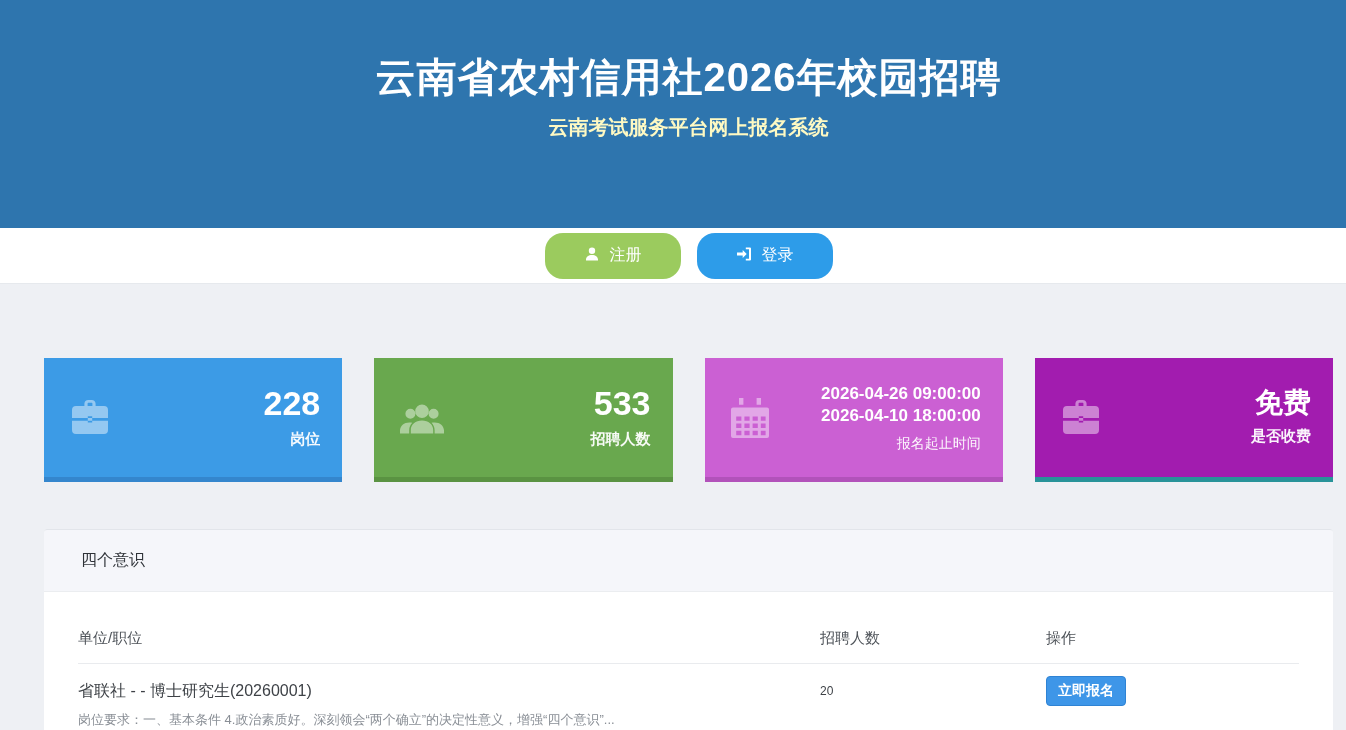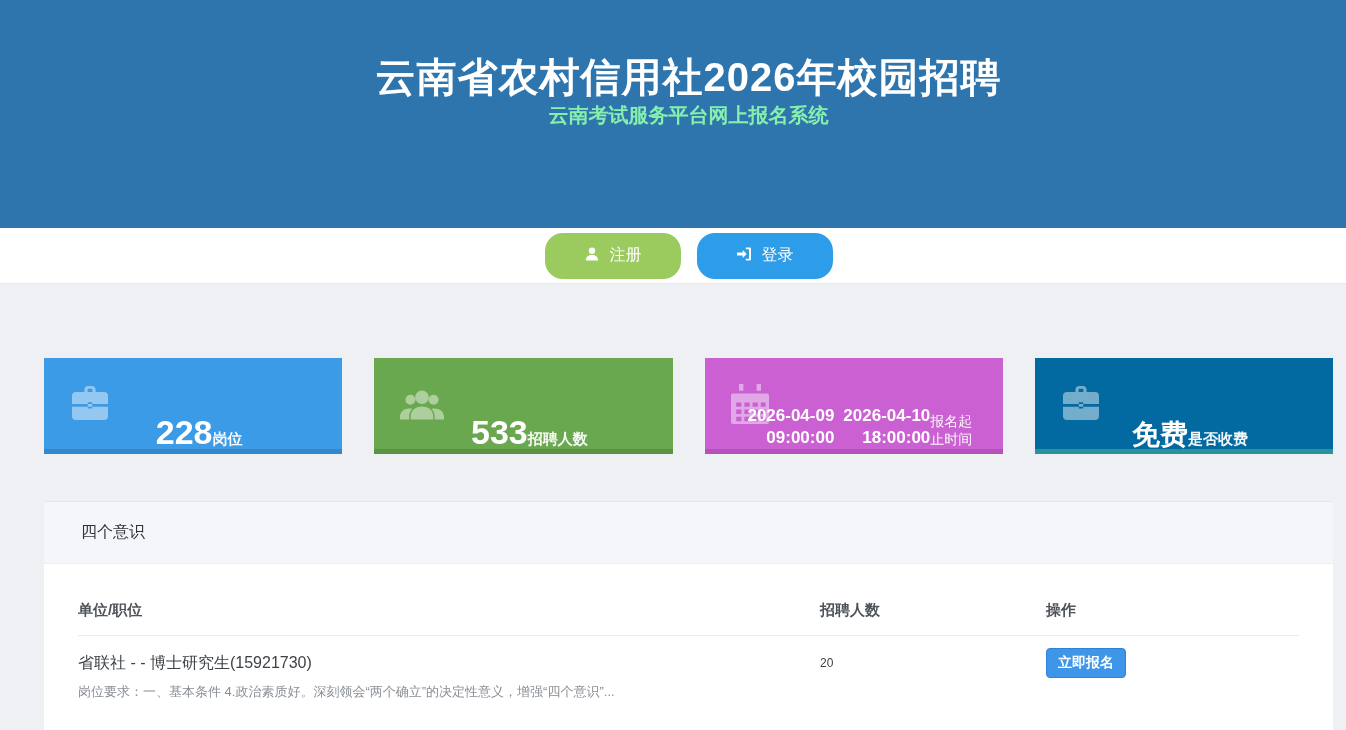--- a/index.html
+++ b/index.html
@@ -18,24 +18,24 @@
   }
   .site-title {
     padding-top: 55px;
     font-size: 40px;
     font-weight: bold;
     color: #ffffff;
     letter-spacing: 1px;
     line-height: 1.1;
   }
   .site-subtitle {
-    margin-top: 3px;
+    margin-top: 15px;
     font-size: 20px;
     font-weight: bold;
-    color: #86efac;
+    color: #fef9c3;
   }
   
   .actions-band {
     height: 56px;
     background: #ffffff;
     border-bottom: 1px solid #e6e9ed;
     display: flex;
     justify-content: center;
     align-items: center;
     gap: 16px;
@@ -60,35 +60,35 @@
   .btn-login    { background: #2d9ce9; }
   .btn-pill svg { fill: #ffffff; }
   
   .stats-row {
     display: flex;
     gap: 32px;
     margin: 74px 13px 0 44px;
   }
   .stat-card {
     flex: 1;
-    height: 96px;
+    height: 124px;
     position: relative;
     border-bottom: 5px solid;
     display: flex;
-    flex-direction: row;
+    flex-direction: column;
     justify-content: center;
     align-items: flex-end;
     padding-right: 22px;
     color: #ffffff;
     padding-left: 34px;
   }
   .card-blue   { background: #3c9be6; border-color: #3486cd; }
   .card-green  { background: #69a84e; border-color: #5a9342; }
   .card-purple { background: #cb60d3; border-color: #b252ba; }
-  .card-teal   { background: #0369a1; border-color: #289399; }
+  .card-teal   { background: #a21caf; border-color: #289399; }
   .stat-icon {
     position: absolute;
     left: 22px;
     top: 50%;
     transform: translateY(-50%);
   }
   .stat-icon svg { fill: rgba(255,255,255,0.45); display:block; }
   .stat-value { font-size: 34px; font-weight: bold; line-height: 1; }
   .stat-value-md { font-size: 28px; font-weight: bold; line-height: 1; }
   .stat-label { margin-top: 10px; font-size: 15px; color: rgba(255,255,255,0.95); font-weight: bold; }
@@ -109,21 +109,21 @@
     font-size: 16px;
     color: #2f3338;
     border-radius: 3px 3px 0 0;
   }
   .panel-body { padding: 0 34px 30px; }
   .jobs-thead {
     display: flex;
     padding: 37px 0 15px;
     border-bottom: 1px solid #e9ebee;
   }
-  .jobs-thead .cell { font-size: 15px; font-weight: bold; color: #4e5359; }
+  .jobs-thead .cell { font-size: 15px; font-weight: normal; color: #4e5359; }
   .col-position { width: 742px; }
   .col-count    { width: 226px; }
   .col-action   { flex: 1; }
   .jobs-row {
     display: flex;
     align-items: flex-start;
     padding-top: 12px;
   }
   .job-title { font-size: 16px; color: #3e4247; padding-top: 5px; }
   .job-desc  { margin-top: 9px; font-size: 13px; color: #8a8f96; }
@@ -189,21 +189,21 @@
     <div class="stat-value">533</div>
     <div class="stat-label">招聘人数</div>
   </div>
 
   <div class="stat-card card-purple">
     <span class="stat-icon">
       <svg width="46" height="48" viewBox="0 0 23 24">
           <path fill-rule="evenodd" d="M6 2h2.2v3.4H6Zm8.8 0H17v3.4h-2.2ZM3 6.8h17a1 1 0 0 1 1 1V21a1 1 0 0 1-1 1H3a1 1 0 0 1-1-1V7.8a1 1 0 0 1 1-1Zm1.6 4.4v2.2h2.6v-2.2Zm4.1 0v2.2h2.6v-2.2Zm4.1 0v2.2h2.6v-2.2Zm4.1 0v2.2h2.4v-2.2ZM4.6 14.8V17h2.6v-2.2Zm4.1 0V17h2.6v-2.2Zm4.1 0V17h2.6v-2.2Zm4.1 0V17h2.4v-2.2ZM4.6 18.4v2.2h2.6v-2.2Zm4.1 0v2.2h2.6v-2.2Zm4.1 0v2.2h2.6v-2.2Zm4.1 0v2.2h2.4v-2.2Z"></path>
         </svg>
     </span>
-    <div class="stat-dates">2026-04-09 09:00:00</div>
+    <div class="stat-dates">2026-04-26 09:00:00</div>
     <div class="stat-dates">2026-04-10 18:00:00</div>
     <div class="stat-label-sm">报名起止时间</div>
   </div>
 
   <div class="stat-card card-teal">
     <span class="stat-icon">
       <svg width="48" height="48" viewBox="0 0 24 24">
           <path fill-rule="evenodd" d="M9.2 6V4.9C9.2 3.85 10.05 3 11.1 3h1.8c1.05 0 1.9.85 1.9 1.9V6h4.2A2 2 0 0 1 21 8v10a2 2 0 0 1-2 2H5a2 2 0 0 1-2-2V8a2 2 0 0 1 2-2h4.2Zm1.6-1.3V6h2.4V4.7a.3.3 0 0 0-.3-.3h-1.8a.3.3 0 0 0-.3.3ZM3 12h18v1.4H3Zm7.9-.9h2.2v3.2h-2.2Z"></path>
         </svg>
     </span>
@@ -218,21 +218,21 @@
   <div class="panel-body">
 
     <div class="jobs-thead">
       <div class="cell col-position">单位/职位</div>
       <div class="cell col-count">招聘人数</div>
       <div class="cell col-action">操作</div>
     </div>
 
     <div class="jobs-row">
       <div class="col-position">
-        <div class="job-title">省联社 - - 博士研究生(15921730)</div>
+        <div class="job-title">省联社 - - 博士研究生(20260001)</div>
         <div class="job-desc">岗位要求：一、基本条件 4.政治素质好。深刻领会“两个确立”的决定性意义，增强“四个意识”...</div>
       </div>
       <div class="col-count">
         <div class="job-count">20</div>
       </div>
       <div class="col-action">
         <button class="apply-btn">立即报名</button>
       </div>
     </div>
 

